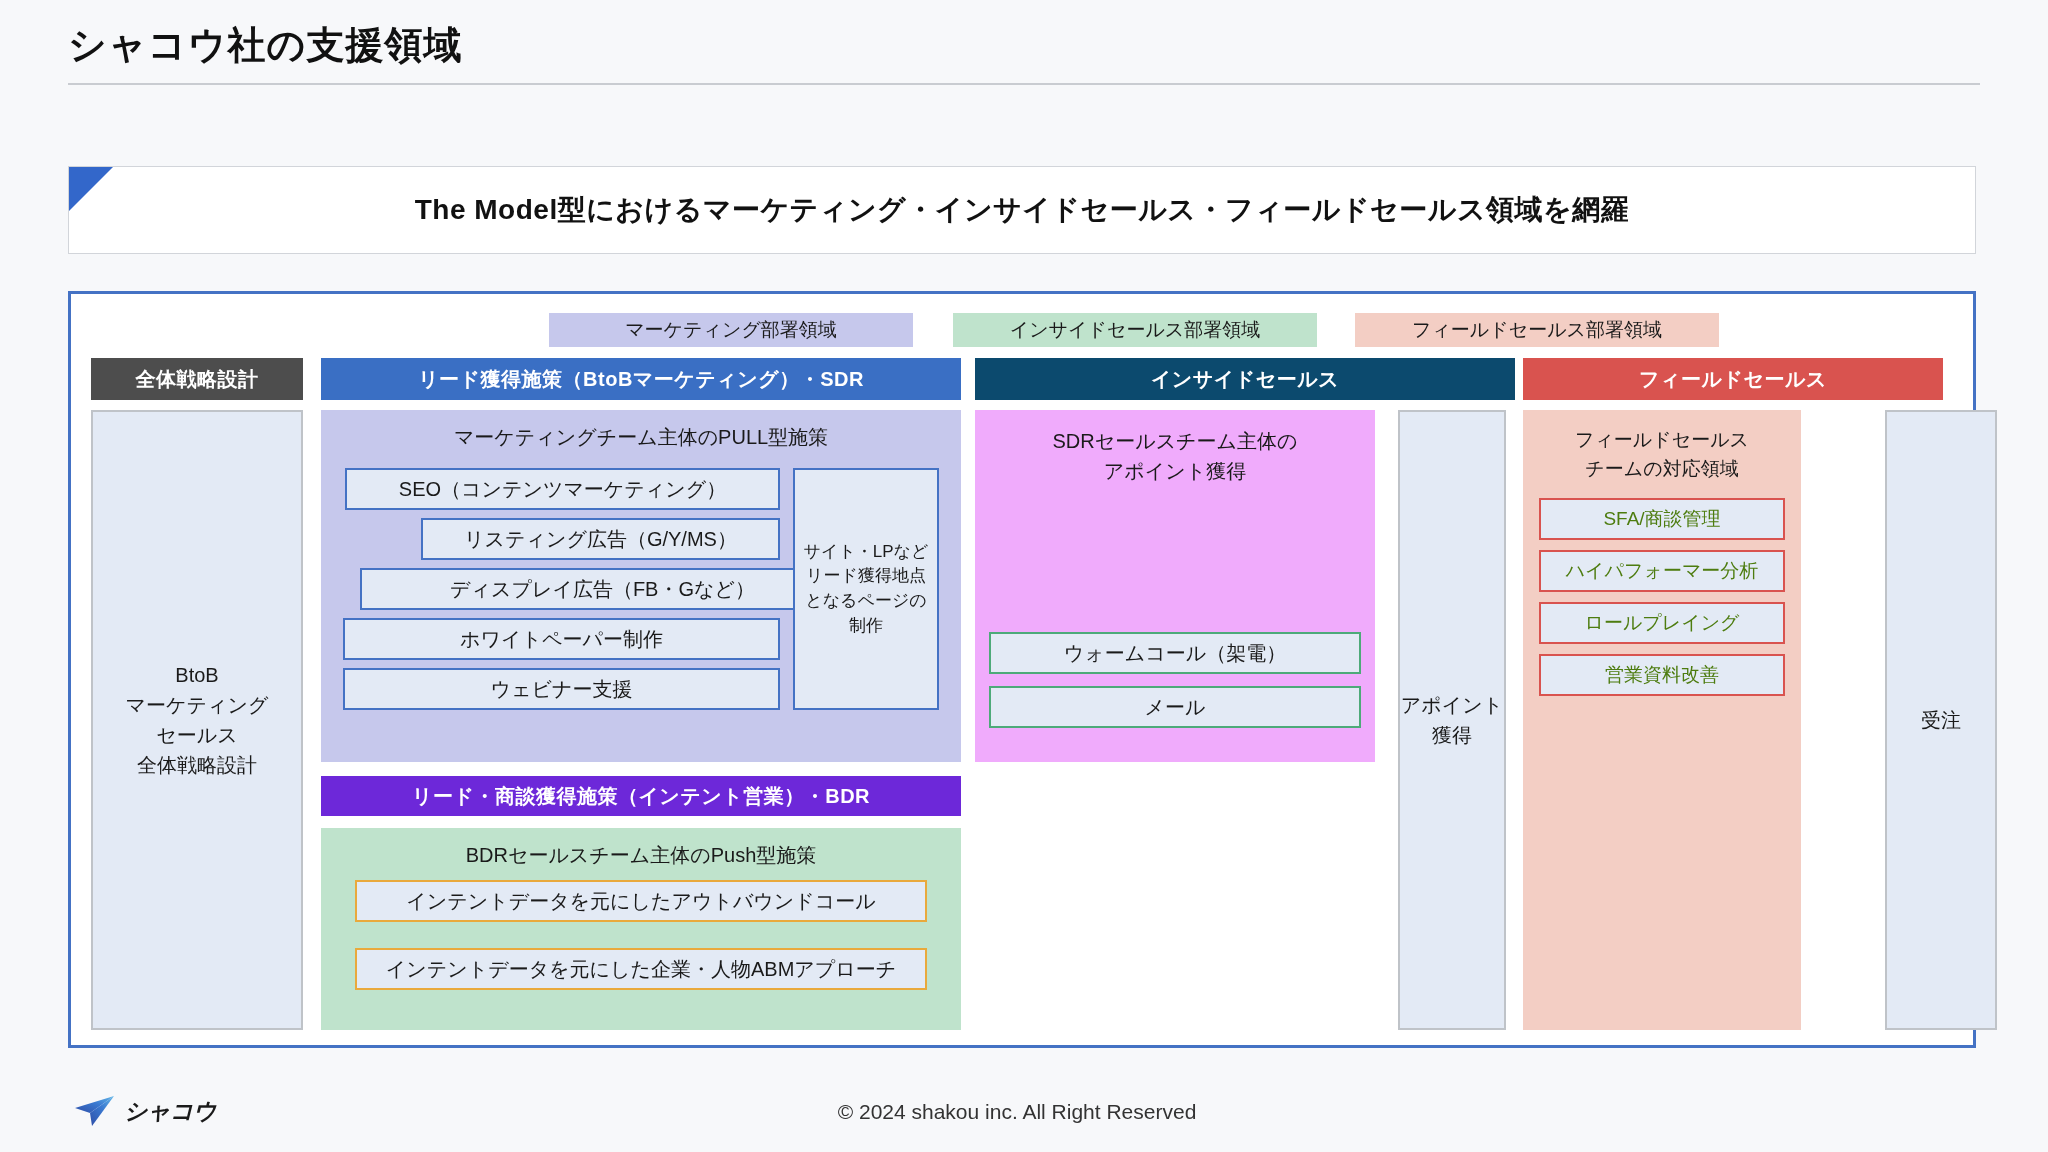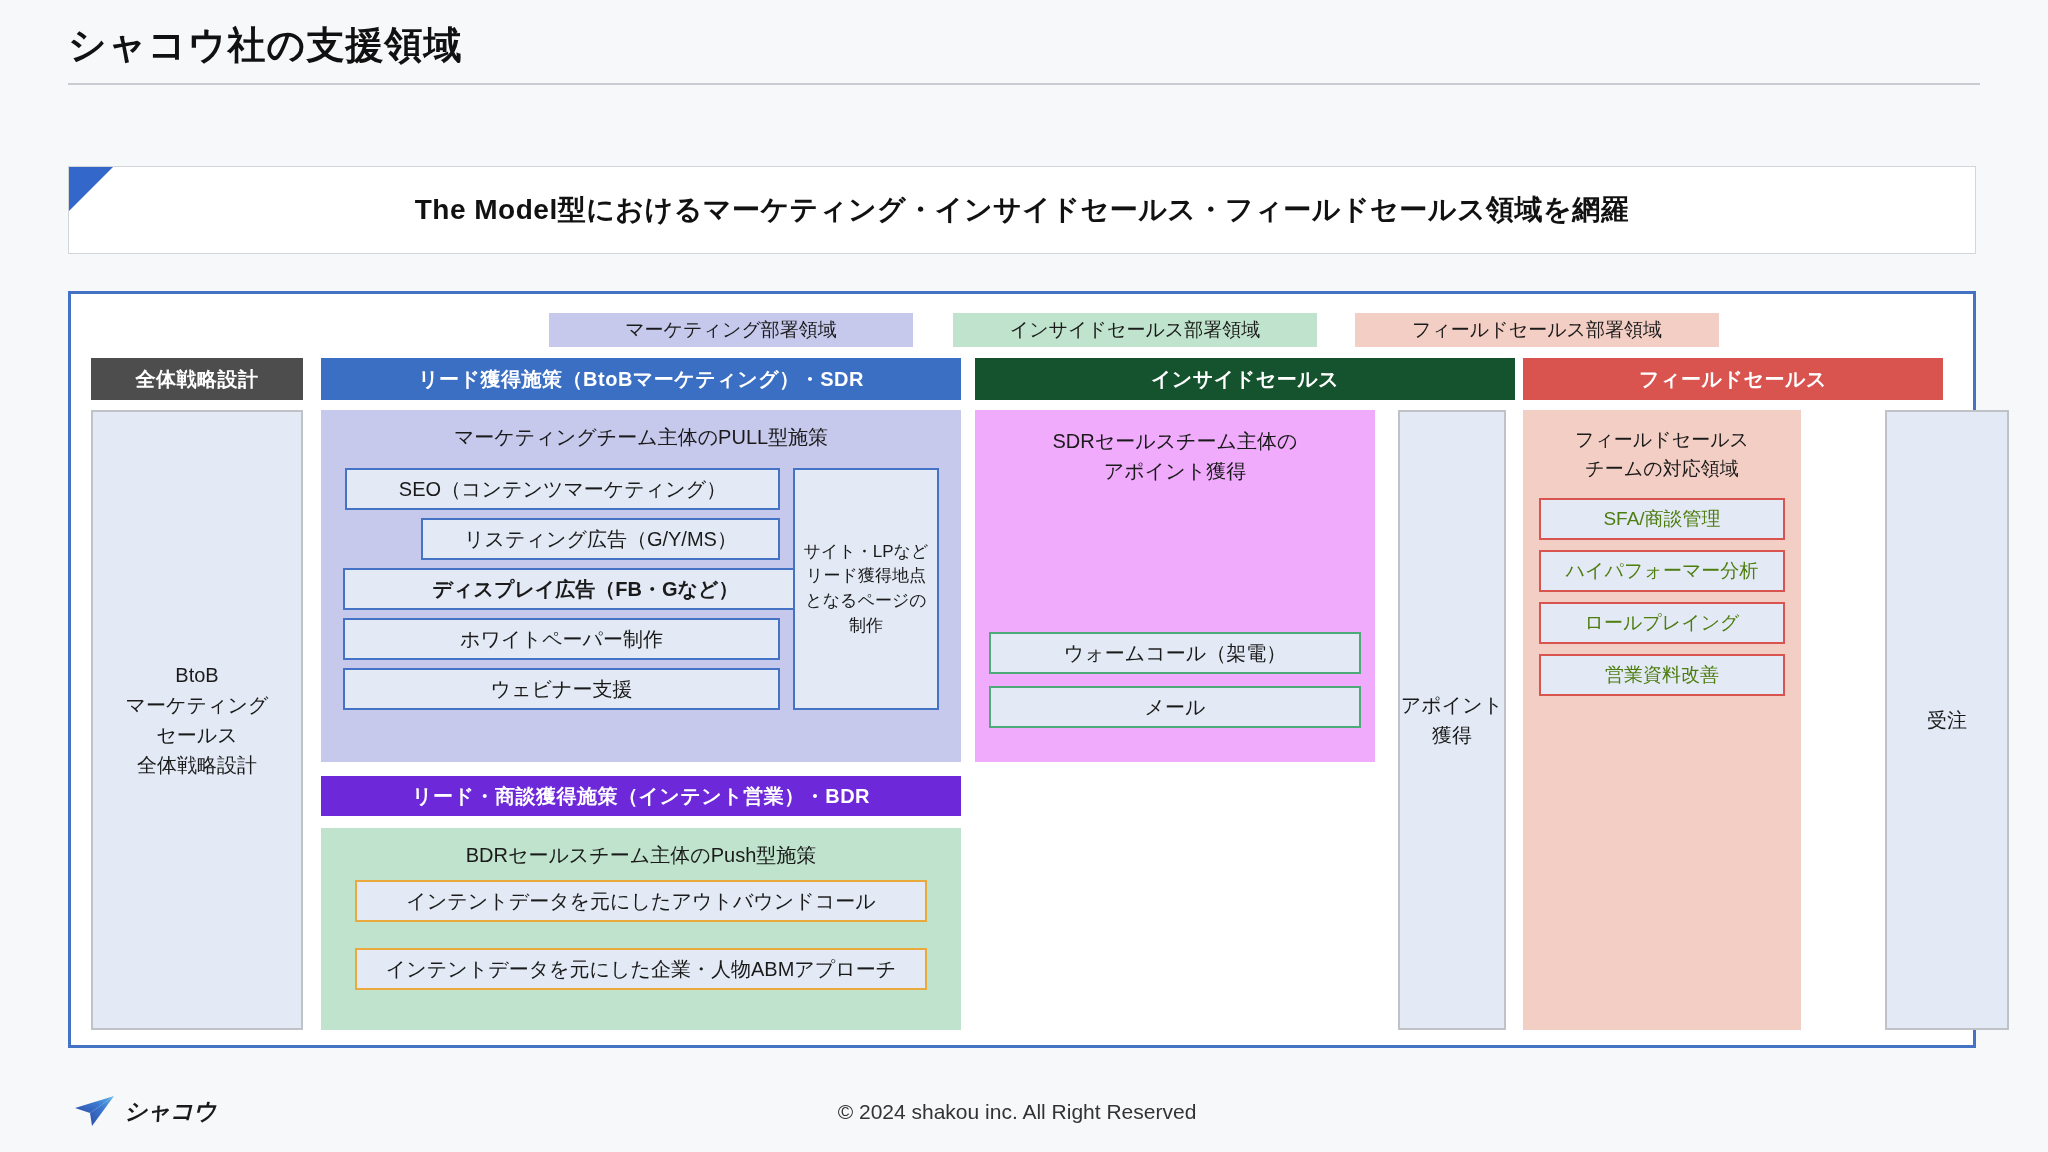--- a/index.html
+++ b/index.html
@@ -115,21 +115,21 @@
     align-items: center;
     justify-content: center;
     font-size: 20px;
     font-weight: 700;
     color: #ffffff;
     letter-spacing: 0.5px;
   }
   .head-strategy { left: 20px;   width: 212px; background: #4d4d4d; }
   .head-lead     { left: 250px;  width: 640px; background: #3a6fc4; }
   .head-inside   { left = 0; }
-  .head-inside   { left: 904px;  width: 540px; background: #14532d; }
+  .head-inside   { left: 904px;  width: 540px; background: #0c4a6e; }
   .head-field    { left: 1452px; width: 420px; background: #d9534f; }
 
   
   .body-row {
     position: absolute;
     top: 116px;
     left: 0;
     width: 100%;
     height: 620px;
   }
@@ -148,21 +148,21 @@
     align-items: center;
     justify-content: center;
     text-align: center;
     font-size: 20px;
     line-height: 1.5;
     color: #1a1a1a;
   }
   .col-strategy { left: 20px;   width: 212px; height: 620px; }
   .col-appoint  { left: 1327px; width: 108px; height: 620px; }
   .col-order    { left: 1822px; width: 108px; height: 620px; }
-  .col-order    { left: 1814px; width: 124px; height: 620px; }
+  .col-order    { left: 1814px; width: 112px; height: 620px; }
 
   
   .col-lead {
     left: 250px;
     width: 640px;
     height: 620px;
   }
 
   .pull-block {
     position: absolute;
@@ -189,21 +189,21 @@
     border: 2px solid #4472c4;
     box-sizing: border-box;
     display: flex;
     align-items: center;
     justify-content: center;
     font-size: 20px;
     color: #1a1a1a;
   }
   .pi0 { top: 58px;  left: 24px;  width: 435px; }
   .pi1 { top: 108px; left: 100px; width: 359px; }
-  .pi2 { top: 158px; left: 22px;  width: 485px; font-weight: bold; }
+  .pi2 { top: 158px; left: 39px;  width: 485px; }
   .pi3 { top: 208px; left: 22px;  width: 437px; }
   .pi4 { top: 258px; left: 22px;  width: 437px; }
 
   .site-box {
     position: absolute;
     top: 58px;
     left: 472px;
     width: 146px;
     height: 242px;
     background: #e3eaf5;

